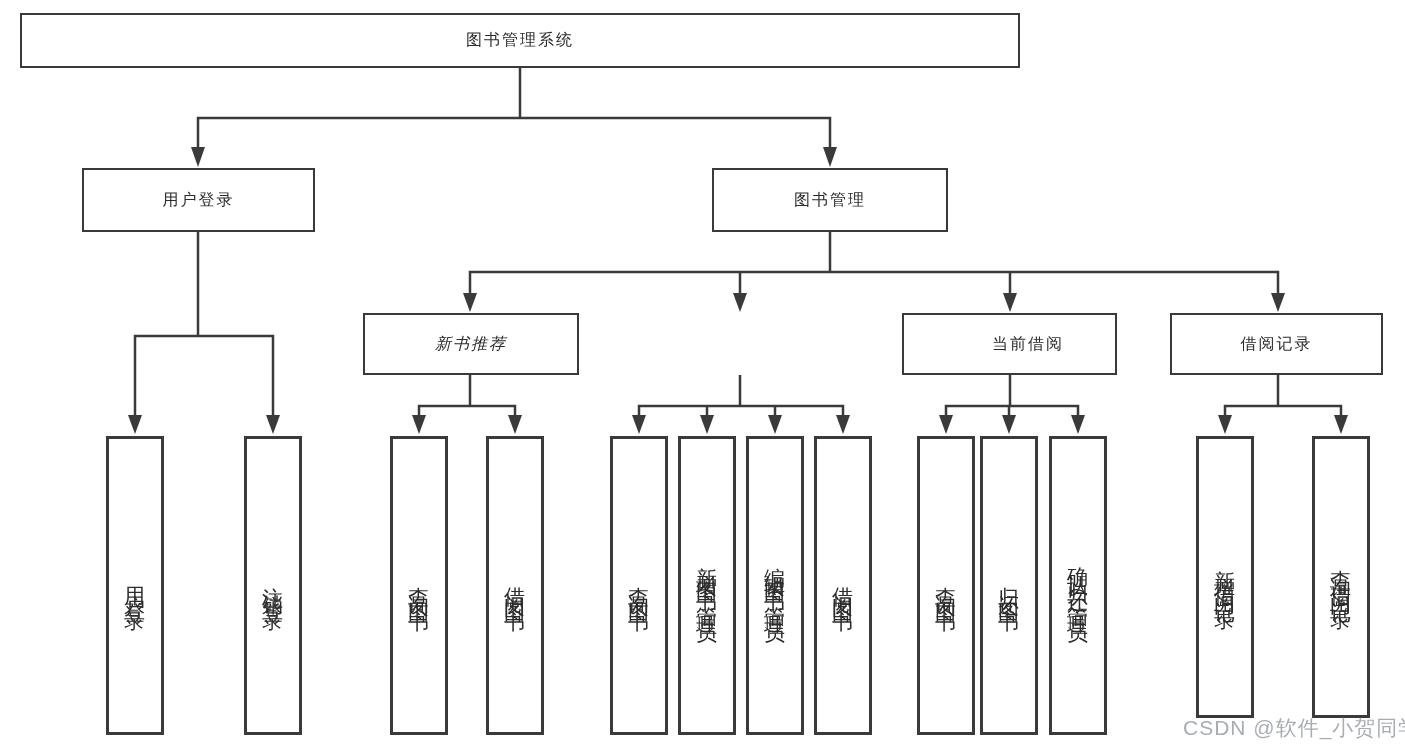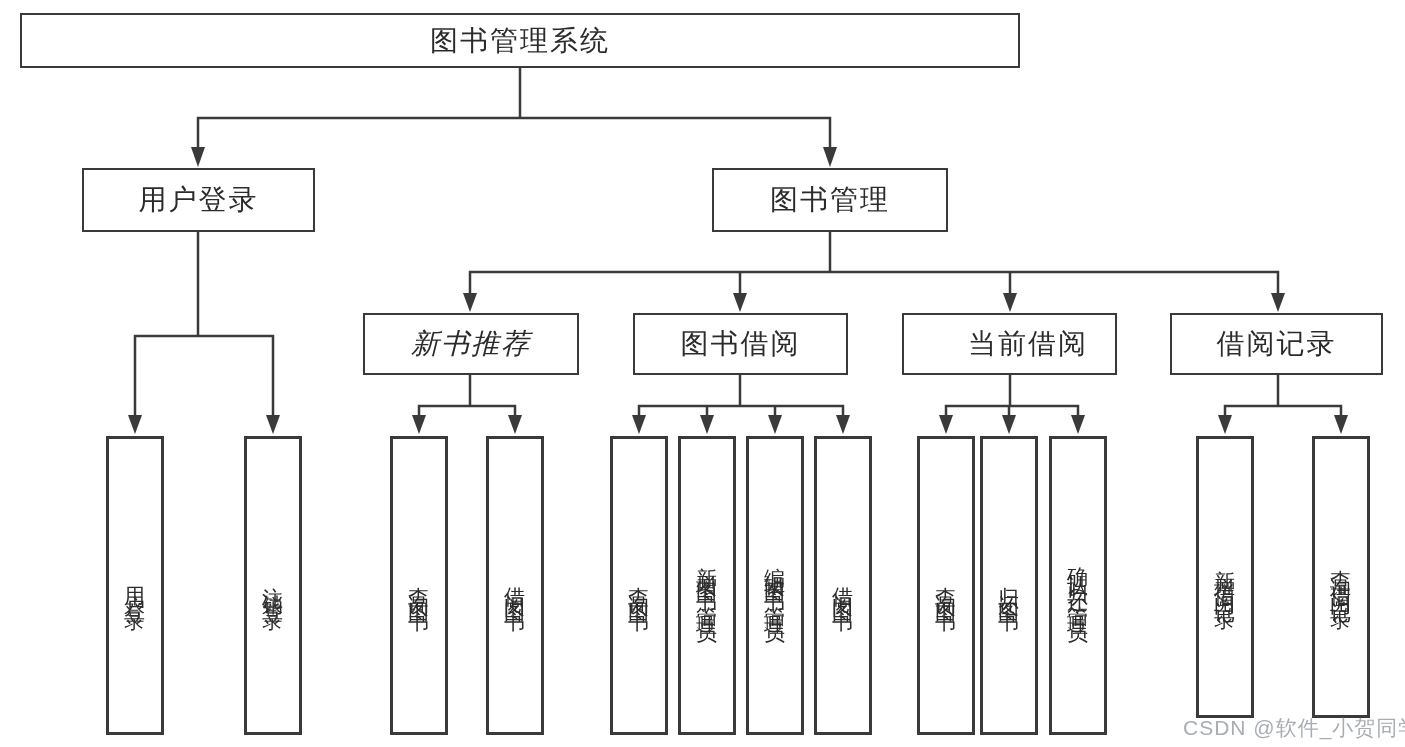--- a/index.html
+++ b/index.html
@@ -10,21 +10,21 @@
     position:absolute;
     box-sizing:border-box;
     background:#ffffff;
     border:2.5px solid #3a3a3a;
     display:flex;
     align-items:center;
     justify-content:center;
     color:#2b2b2b;
   }
   .node .h-label{
-    font-size:28px;
+    font-size:16px;
     letter-spacing:2px;
     white-space:nowrap;
   }
   .node.leaf{border-width:3px;}
   .node.leaf .v-label{
     writing-mode:vertical-rl;
     text-orientation:mixed;
     font-size:21px;
     letter-spacing:8px;
     line-height:1;
@@ -92,23 +92,20 @@
   <div class="node" style="left:82px;top:168px;width:233px;height:64px;">
     <span class="h-label">用户登录</span>
   </div>
   <div class="node" style="left:712px;top:168px;width:236px;height:64px;">
     <span class="h-label">图书管理</span>
   </div>
 
   <div class="node" style="left:363px;top:313px;width:216px;height:62px;font-style:italic;">
     <span class="h-label">新书推荐</span>
   </div>
-  <div class="node" style="left:633px;top:313px;width:215px;height:62px;">
-    <span class="h-label">图书借阅</span>
-  </div>
   <div class="node" style="left:902px;top:313px;width:215px;height:62px;padding-left:37px;">
     <span class="h-label">当前借阅</span>
   </div>
   <div class="node" style="left:1170px;top:313px;width:213px;height:62px;">
     <span class="h-label">借阅记录</span>
   </div>
 
   <div class="node leaf" style="left:106px;top:436px;width:58px;height:299px;">
     <span class="v-label">用户登录</span>
   </div>

